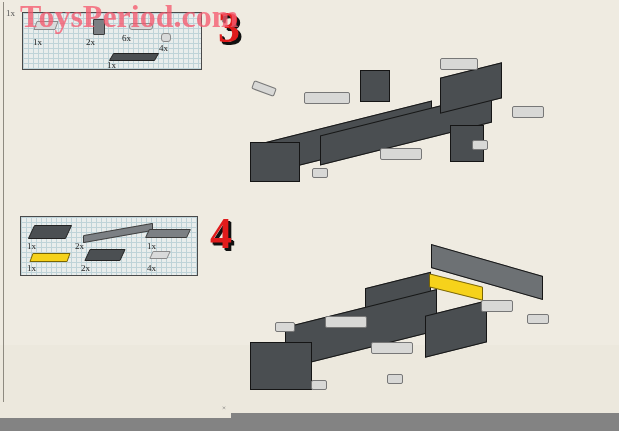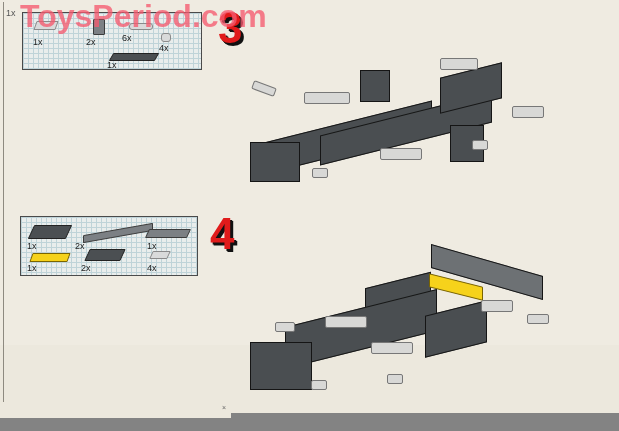--- a/index.html
+++ b/index.html
@@ -1,17 +1,17 @@
 <!DOCTYPE html>
 <html><head>
 <meta charset="utf-8">
 <style>
   html,body{margin:0;padding:0;}
   body{width:619px;height:431px;overflow:hidden;background:#ece8dd;font-family:"Liberation Sans",sans-serif;position:relative;}
-  .page{position:absolute;left:0;top:0;width:619px;height:345px;background:#efebe1;}
+  .page{position:absolute;left:0;top:0;width:619px;height:345px;background:#efebe1;font-family:Liberation Serif, serif;}
   .left-rule{position:absolute;left:3px;top:2px;width:1px;height:400px;background:#8e8a80;}
   .corner-label{position:absolute;left:6px;top:8px;font-size:9px;color:#555;}
   .parts-box{position:absolute;border:1px solid #4a4a4a;background-color:#e9edec;
     background-image:linear-gradient(#bfd3d8 1px,transparent 1px),linear-gradient(90deg,#bfd3d8 1px,transparent 1px);
     background-size:5px 5px;}
   .box1{left:22px;top:12px;width:178px;height:56px;}
   .box2{left:20px;top:216px;width:176px;height:58px;}
   .qty{position:absolute;font-size:9px;color:#222;}
   .brick{position:absolute;border-radius:1px;}
   .dark{background:#4b4f52;border:1px solid #222;}

